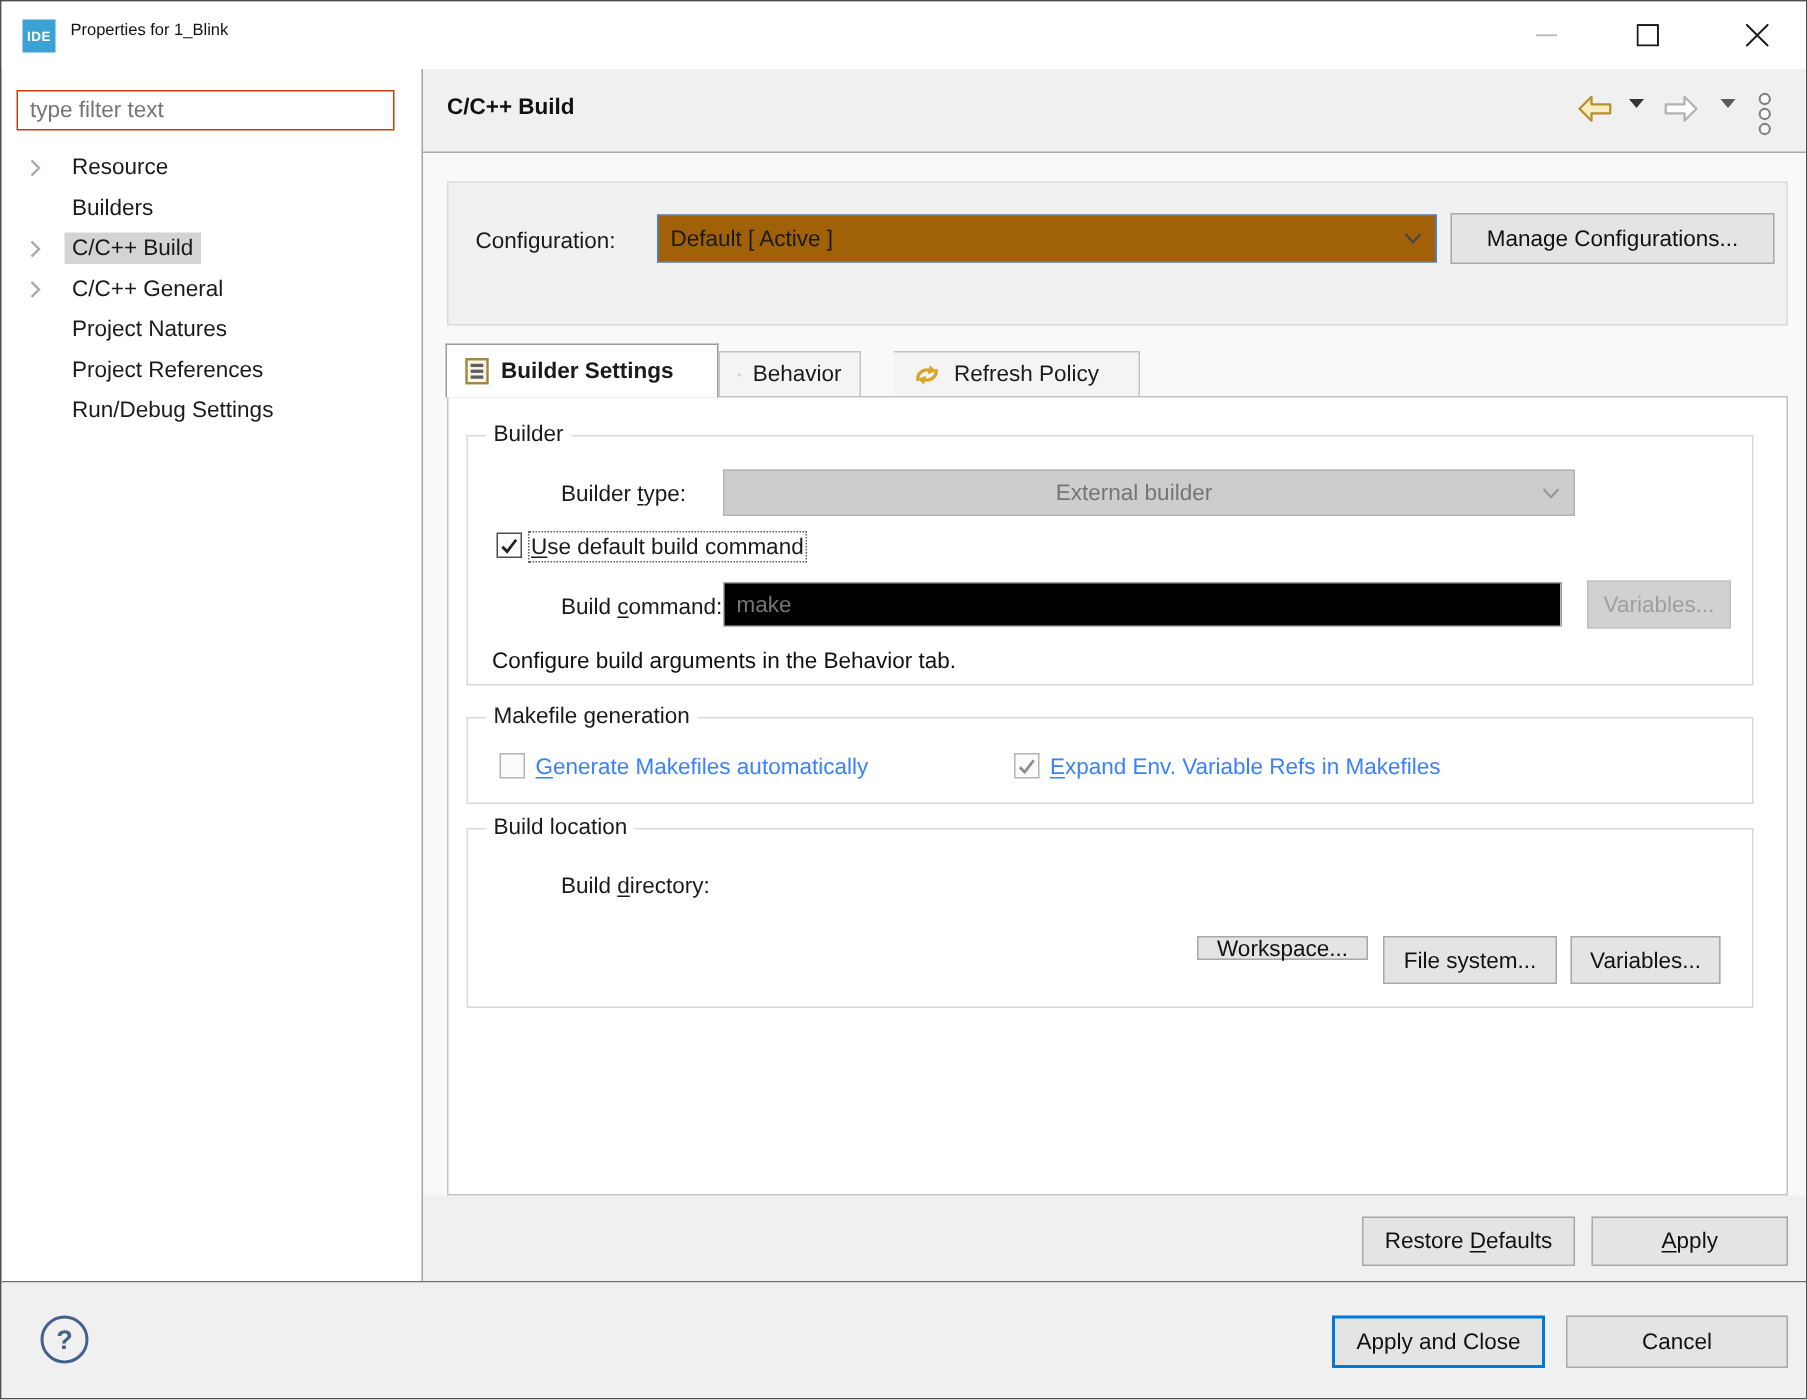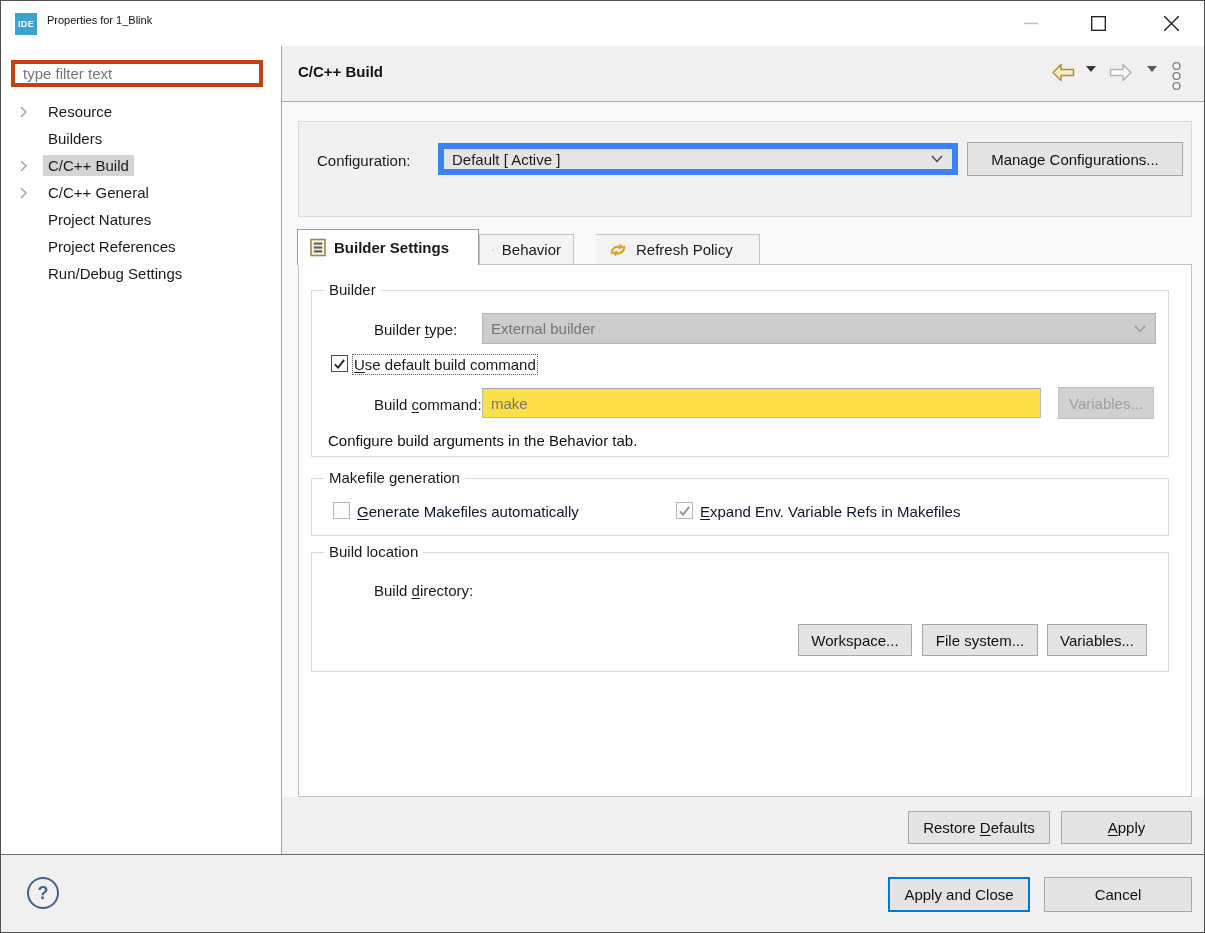--- a/index.html
+++ b/index.html
@@ -9,66 +9,66 @@
   .abs { position:absolute; }
 
   
   .titlebar { position:absolute; left:0; top:0; width:100%; height:45px; background:#fff; }
   .app-badge { position:absolute; left:14px; top:12px; width:22px; height:22px; background:#3aa3d4; color:#fff; font-weight:bold; font-size:9px; display:flex; align-items:center; justify-content:center; letter-spacing:.3px; }
   .win-title { position:absolute; left:46px; top:13px; font-size:11px; color:#111; }
   .win-btn { position:absolute; top:0; width:62px; height:45px; display:flex; align-items:center; justify-content:center; background:transparent; border:none; cursor:default; }
 
   
   .sidebar-sep { position:absolute; left:280px; top:45px; width:1px; height:808px; background:#a6a6a6; }
-  .filter-input { position:absolute; left:10px; top:59px; width:252px; height:27px; border:4px solid #c2410c; padding:0 8px; font-size:15px; font-family:inherit; color:#1a1a1a; background:#fff; }
+  .filter-input { position:absolute; left:10px; top:59px; width:252px; height:27px; border:1px solid #c2410c; padding:0 8px; font-size:15px; font-family:inherit; color:#1a1a1a; background:#fff; }
   .filter-input::placeholder { color:#757575; }
   .tree { position:absolute; left:0; top:97px; width:278px; }
   .tree-row { position:relative; height:27px; display:flex; align-items:center; cursor:default; }
   .tree-chev { position:absolute; left:19px; top:8px; width:8px; height:12px; }
   .tree-label { margin-left:42px; padding:2px 5px; white-space:nowrap; }
   .tree-row.selected .tree-label { background:#d4d4d4; }
 
   
   .page-body { position:absolute; left:281px; top:101px; width:924px; height:752px; background:#f9f9f9; }
   .header-band { position:absolute; left:281px; top:45px; width:924px; height:56px; background:#f0f0f0; border-bottom:1px solid #aaa; }
   .header-title { position:absolute; left:16px; top:17px; font-weight:bold; font-size:15px; color:#111; }
   .nav-btn { background:transparent; border:none; position:absolute; cursor:default; padding:0; }
   .caret { width:0; height:0; border-left:5px solid transparent; border-right:5px solid transparent; border-top:6px solid #353535; }
 
   
   .config-box { position:absolute; left:297px; top:120px; width:894px; height:96px; background:#f1f1f1; border:1px solid #dadada; }
   .config-label { position:absolute; left:18px; top:30px; }
-  .combo { position:absolute; display:flex; align-items:center; background:#e5e5e5; border:6px solid #3b82f6; padding:0 28px 0 8px; }
+  .combo { position:absolute; display:flex; align-items:center; background:#a16207; border:1px solid #3b82f6; padding:0 28px 0 8px; }
   .combo .val { white-space:nowrap; overflow:hidden; }
   .combo .chev { position:absolute; right:9px; top:50%; margin-top:-4px; }
   .btn { display:flex; align-items:center; justify-content:center; background:#e4e4e4; border:1px solid #a8a8a8; font-family:inherit; font-size:15px; color:#111; cursor:default; }
   .btn.disabled { background:#d1d1d1; border-color:#c1c1c1; color:#9f9f9f; }
 
   
   .tab { position:absolute; display:flex; align-items:center; gap:8px; padding:0 12px; cursor:default; }
   .tab-active { left:296px; top:228px; width:182px; height:36px; background:#fff; border:1px solid #9c9c9c; border-bottom:none; z-index:3; font-weight:bold; }
   .tab-behavior { left:478px; top:233px; width:95px; height:30px; background:#f4f4f4; border:1px solid #c4c4c4; border-bottom:none; }
   .tab-refresh { left:595px; top:233px; width:164px; height:30px; background:#f4f4f4; border:1px solid #c4c4c4; border-bottom:none; border-left:none; }
   .pane { position:absolute; left:297px; top:263px; width:894px; height:533px; background:#fff; border:1px solid #c3c3c3; z-index:1; }
 
   
   .group { position:absolute; border:1px solid #d9d9d9; z-index:2; }
   .legend { position:absolute; left:12px; top:-10px; background:#fff; padding:0 5px; white-space:nowrap; }
   .flabel { position:absolute; white-space:nowrap;margin-left:46px; }
   .note { position:absolute; white-space:nowrap; color:#111; }
   .txt { position:absolute; font-family:inherit; font-size:15px; padding:0 8px; }
-  .txt.disabled { background:#fde047; border:1px solid #b9b9b9; border-top-color:#a3a3a3; color:#757575; }
+  .txt.disabled { background:#000000; border:1px solid #b9b9b9; border-top-color:#a3a3a3; color:#757575; }
   .txt.enabled { background:#fff; border:1px solid #5c5c5c; color:#111; }
   .combo.disabled { background:#cdcdcd; border:1px solid #b5b5b5; color:#757575; }
 
   .cb { position:absolute; width:17px; height:17px; background:#fdfdfd; border:1px solid #4d4d4d; display:flex; align-items:center; justify-content:center; }
   .cb.disabled { border-color:#b5b5b5; background:#fbfbfb; }
   .cb-label { position:absolute; white-space:nowrap; }
   .cb-label.focused { outline:1px dotted #606060; outline-offset:1px; }
-  .cb-label.dim, .dim { color:#0f172a; }
+  .cb-label.dim, .dim { color:#3b82f6; }
   .mn { text-decoration:underline; text-underline-offset:2px; }
 
   
   .footer-strip { position:absolute; left:281px; top:796px; width:924px; height:57px; background:#f0f0f0; }
   .bottom-sep { position:absolute; left:0; top:853px; width:1205px; height:1px; background:#6e6e6e; }
   .bottom-bar { position:absolute; left:0; top:854px; width:1205px; height:78px; background:#f0f0f0; }
   .help-btn { position:absolute; left:26px; top:876px; width:32px; height:32px; border:2px solid #44618e; border-radius:50%; background:transparent; color:#44618e; font-size:18px; font-weight:bold; font-family:inherit; display:flex; align-items:center; justify-content:center; cursor:default; }
   .btn.default { border:2px solid #0078d7; }
 </style>
 </head>
@@ -201,21 +201,21 @@
     </svg>
     <span>Refresh Policy</span>
   </div>
 
   <div class="pane"></div>
 
   <div class="group" style="left:310px; top:289px; width:858px; height:167px;">
     <span class="legend"><span>Builder</span></span>
   </div>
   <span class="flabel" style="left:327px; top:320px; z-index:2;"><span>Builder </span><span class="mn">t</span><span>ype:</span></span>
-  <div class="combo disabled" style="left:481px; top:312px; width:674px; height:31px; z-index:2;">
+  <div class="combo disabled" style="left:481px; top:312px; width:568px; height:31px; z-index:2;justify-content:center;">
     <span class="val">External builder</span>
     <svg class="chev" width="12" height="8" viewBox="0 0 12 8">
         <polyline points="1,1 6,6.5 11,1" fill="none" stroke="#9a9a9a" stroke-width="1.5"></polyline>
       </svg>
   </div>
   <span class="cb" style="left:330px; top:354px; z-index:2;">
     <svg width="13" height="12" viewBox="0 0 14 13">
         <polyline points="2,7 5.5,10.5 12,2" fill="none" stroke="#1f1f1f" stroke-width="2"></polyline>
       </svg>
   </span>
@@ -236,21 +236,21 @@
     <svg width="13" height="12" viewBox="0 0 14 13">
         <polyline points="2,7 5.5,10.5 12,2" fill="none" stroke="#8f8f8f" stroke-width="2"></polyline>
       </svg>
   </span>
   <span class="cb-label dim" style="left:699px; top:502px; z-index:2;"><span></span><span class="mn">E</span><span>xpand Env. Variable Refs in Makefiles</span></span>
 
   <div class="group" style="left:310px; top:551px; width:858px; height:120px;">
     <span class="legend"><span>Build location</span></span>
   </div>
   <span class="flabel" style="left:327px; top:581px; z-index:2;"><span>Build </span><span class="mn">d</span><span>irectory:</span></span>
-  <button class="btn" style="position:absolute; left:797px; top:623px; width:114px; height:32px; z-index:2;">
+  <button class="btn" style="position:absolute; left:797px; top:623px; width:114px; height:16px; z-index:2;">
     <span>Workspace...</span>
   </button>
   <button class="btn" style="position:absolute; left:921px; top:623px; width:116px; height:32px; z-index:2;">
     <span>File system...</span>
   </button>
   <button class="btn" style="position:absolute; left:1046px; top:623px; width:100px; height:32px; z-index:2;">
     <span>Variables...</span>
   </button>
 
   <div class="footer-strip"></div>

